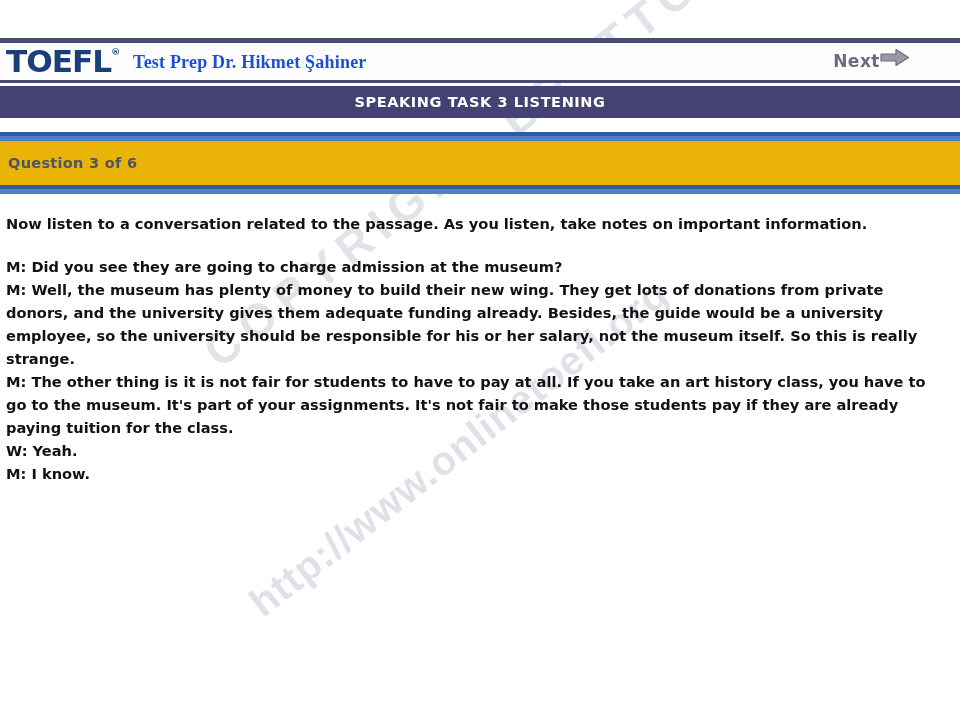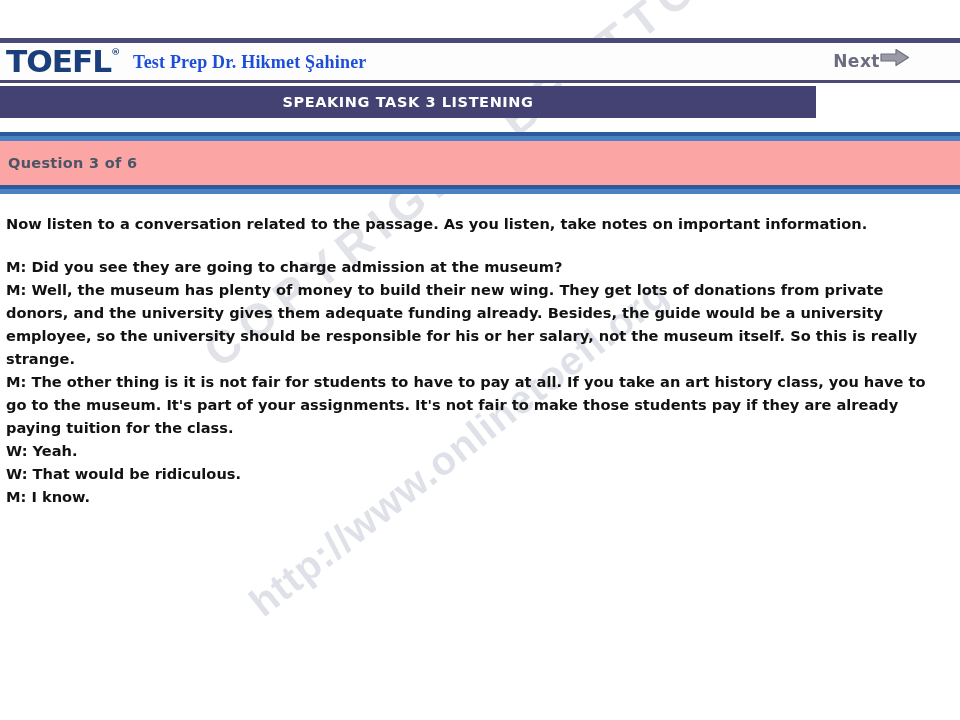--- a/index.html
+++ b/index.html
@@ -129,21 +129,21 @@
     letter-spacing: .5px;
   }
   .next-arrow {
     display: block;
   }
 
   
   .task-banner {
     position: absolute;
     left: 0; top: 86px;
-    width: 816px; height: 32px;
+    width: 960px; height: 32px;
     background: #434273;
     z-index: 10;
     display: flex;
     align-items: center;
     justify-content: center;
   }
   .task-banner-text {
     color: #ffffff;
     font-family: "DejaVu Sans", sans-serif;
     font-weight: bold;
@@ -168,21 +168,21 @@
   }
   .rule-top-dark { top: 132px; }
   .rule-top-light { top: 136px; }
   .rule-bot-dark { top: 185px; }
   .rule-bot-light { top: 189px; }
 
   .question-strip {
     position: absolute;
     left: 0; top: 141px;
     width: 960px; height: 44px;
-    background: #fca5a5;
+    background: #eab308;
     z-index: 10;
     display: flex;
     align-items: center;
   }
   .question-label {
     margin-left: 8px;
     font-family: "DejaVu Sans", sans-serif;
     font-weight: bold;
     font-size: 14.5px;
     color: #4a5566;
@@ -258,18 +258,17 @@
   <div class="rule rule-dark rule-bot-dark"></div>
   <div class="rule rule-light rule-bot-light"></div>
 
   <div class="content">
     <p class="intro">Now listen to a conversation related to the passage. As you listen, take notes on important information.</p>
     <ul class="dialogue">
       <li>M: Did you see they are going to charge admission at the museum?</li>
       <li>M: Well, the museum has plenty of money to build their new wing. They get lots of donations from private donors, and the university gives them adequate funding already. Besides, the guide would be a university employee, so the university should be responsible for his or her salary, not the museum itself. So this is really strange.</li>
       <li>M: The other thing is it is not fair for students to have to pay at all. If you take an art history class, you have to go to the museum. It's part of your assignments. It's not fair to make those students pay if they are already paying tuition for the class.</li>
       <li>W: Yeah.</li>
-      <li>W: That would be ridiculous.</li>
       <li>M: I know.</li>
     </ul>
   </div>
 
 </div>
 
 </body></html>

